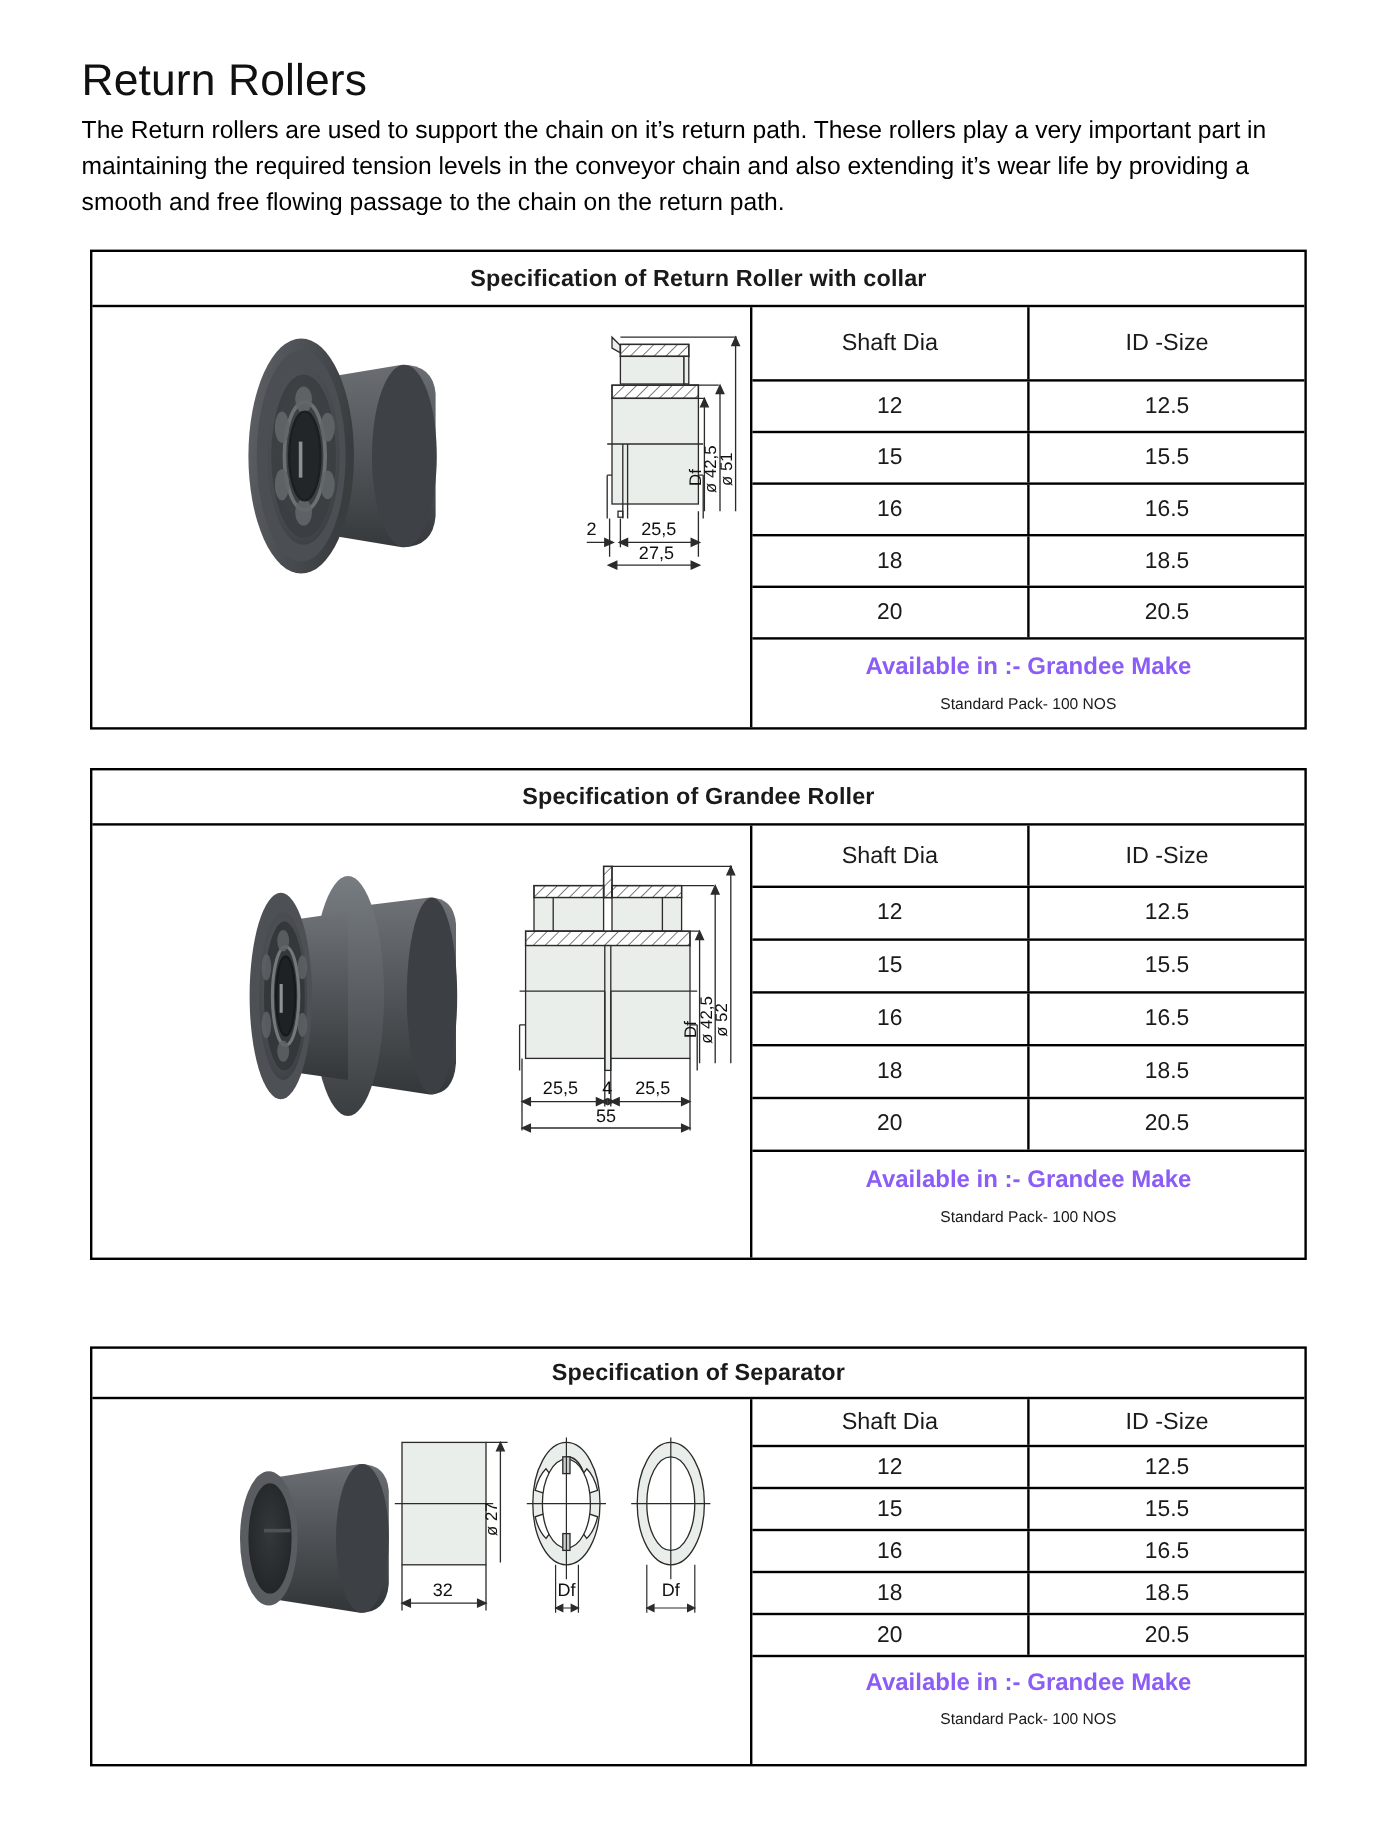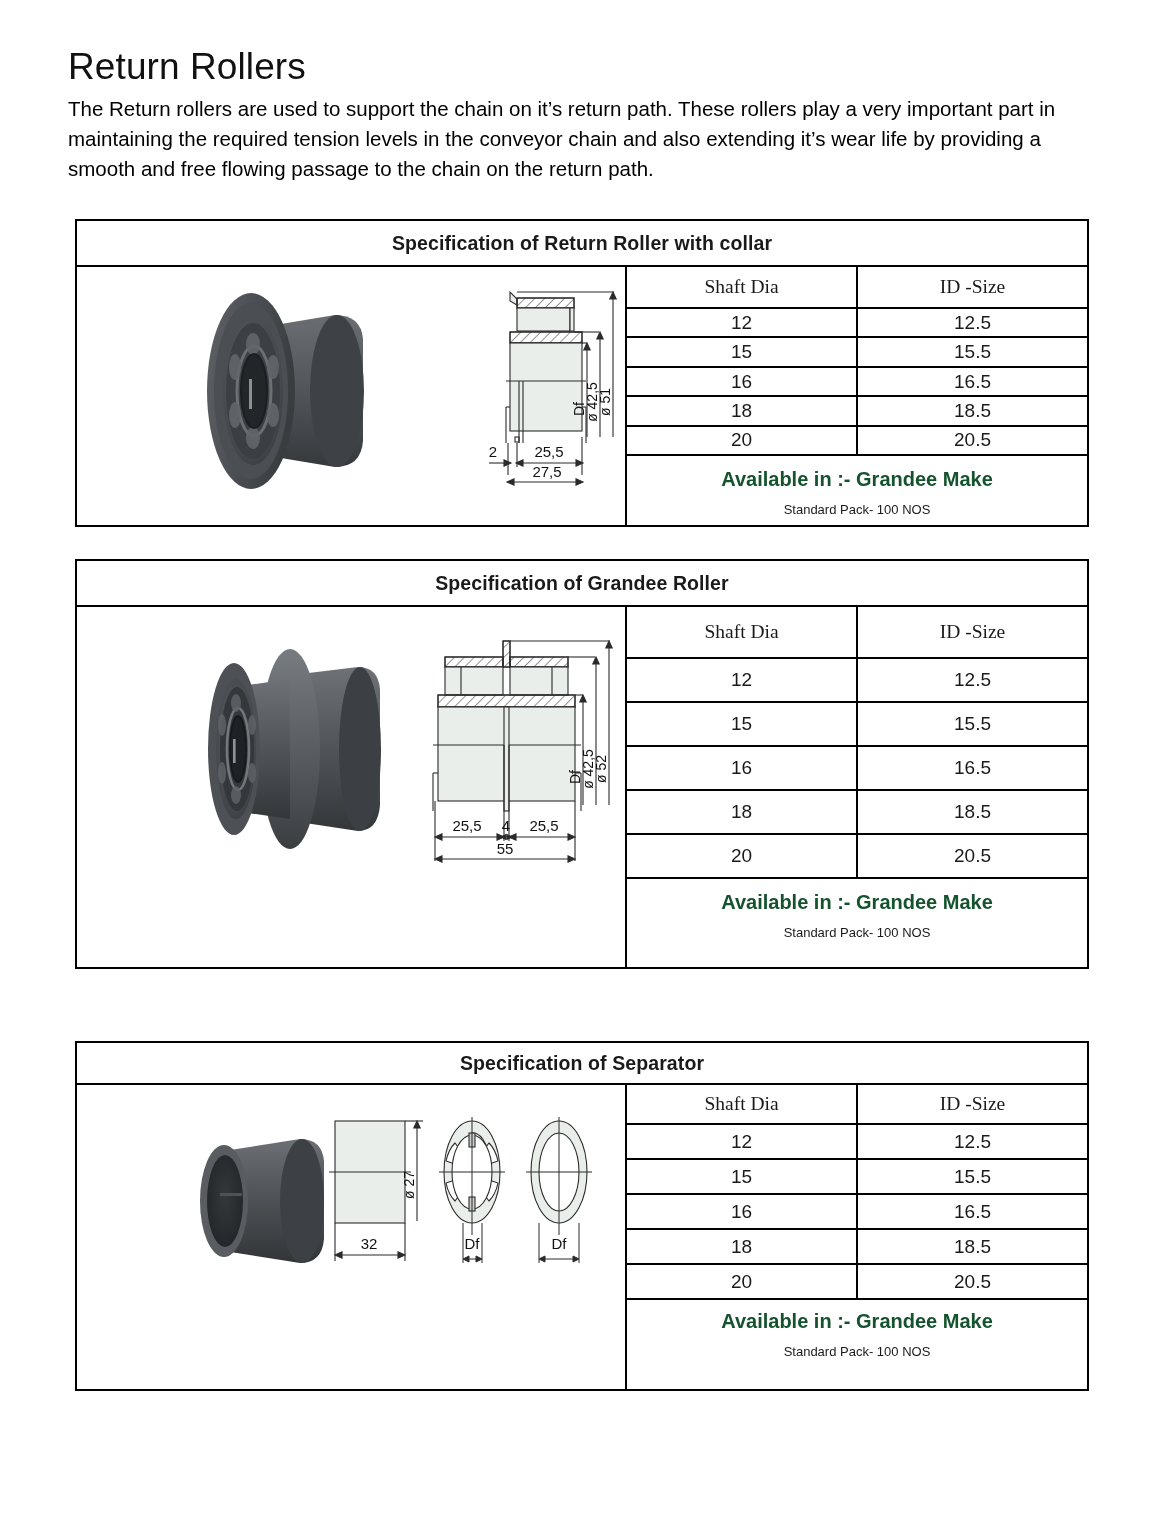--- a/index.html
+++ b/index.html
@@ -32,21 +32,21 @@
     color: #000000;
   }
 
   
   .section {
     border: 2.5px solid #000;
     margin-left: 7px;
     margin-right: 1px;
     background: #fff;
   }
-  .section.sec1 { margin-top: 35px; height: 308px; }
+  .section.sec1 { margin-top: 24px; height: 400px; }
   .section.sec2 { margin-top: 32px; height: 410px; }
   .section.sec3 { margin-top: 72px; height: 350px; }
 
   .sec-title {
     height: 46px;
     border-bottom: 2.5px solid #000;
     display: flex;
     align-items: center;
     justify-content: center;
     font-size: 19.5px;
@@ -81,39 +81,39 @@
   .trow:last-child { border-bottom: none; }
   .tcell {
     flex: 1;
     display: flex;
     align-items: center;
     justify-content: center;
     font-size: 19px;
     border-right: 2px solid #000;
   }
   .tcell:last-child { border-right: none; }
-  .trow.head .tcell { font-size: 19.5px; font-family: Liberation Serif, serif; }
+  .trow.head .tcell { font-size: 19.5px; }
 
   .sec1 .trow.head { height: 62px; }
   .sec1 .trow.data { height: 43px; }
   .sec2 .trow.head { height: 52px; }
   .sec2 .trow.data { height: 44px; }
   .sec3 .trow.head { height: 40px; }
   .sec3 .trow.data { height: 35px; }
 
   .trow.note {
     flex: 1;
     flex-direction: column;
     align-items: center;
     justify-content: flex-start;
     padding-top: 9px;
     border-bottom: none;
   }
   .note-red {
-    color: #14532d;
+    color: #8b5cf6;
     font-weight: bold;
     font-size: 20px;
     line-height: 29px;
   }
   .note-black {
     font-size: 13px;
     line-height: 31px;
   }
   .sec3 .trow.note { padding-top: 7px; }
 

